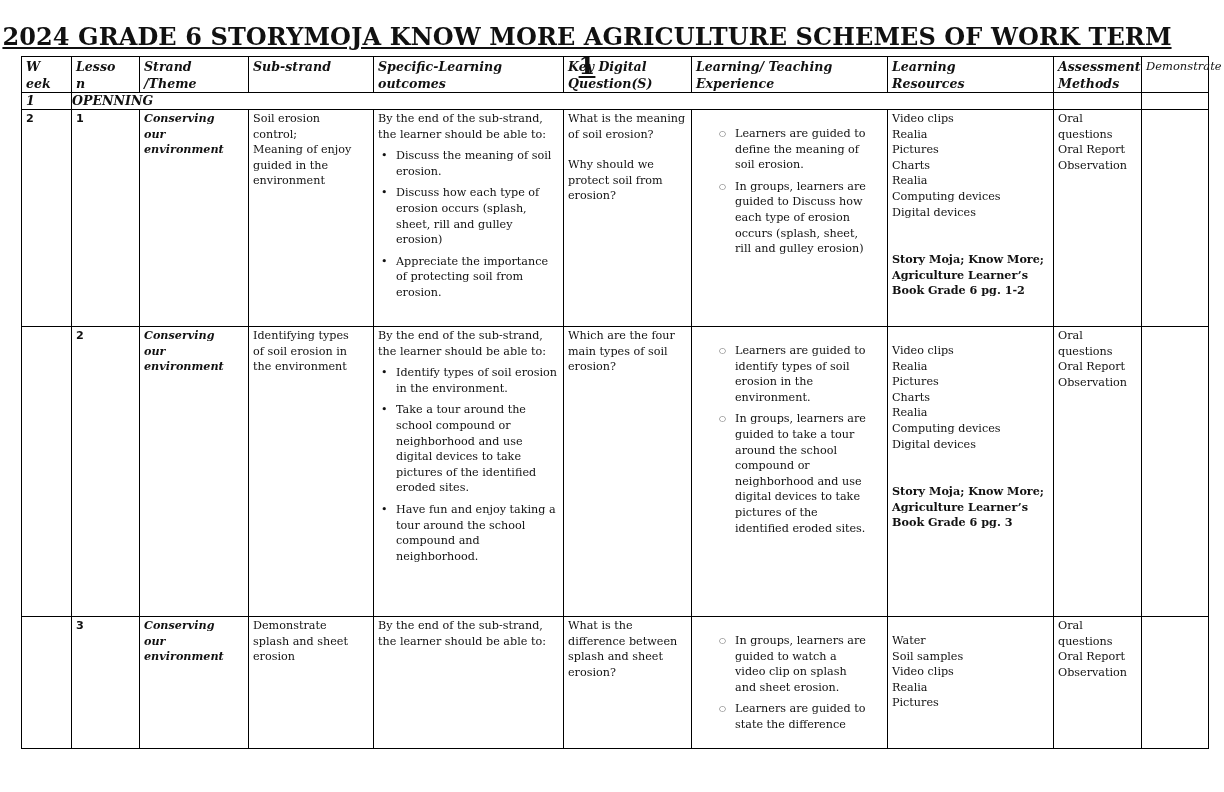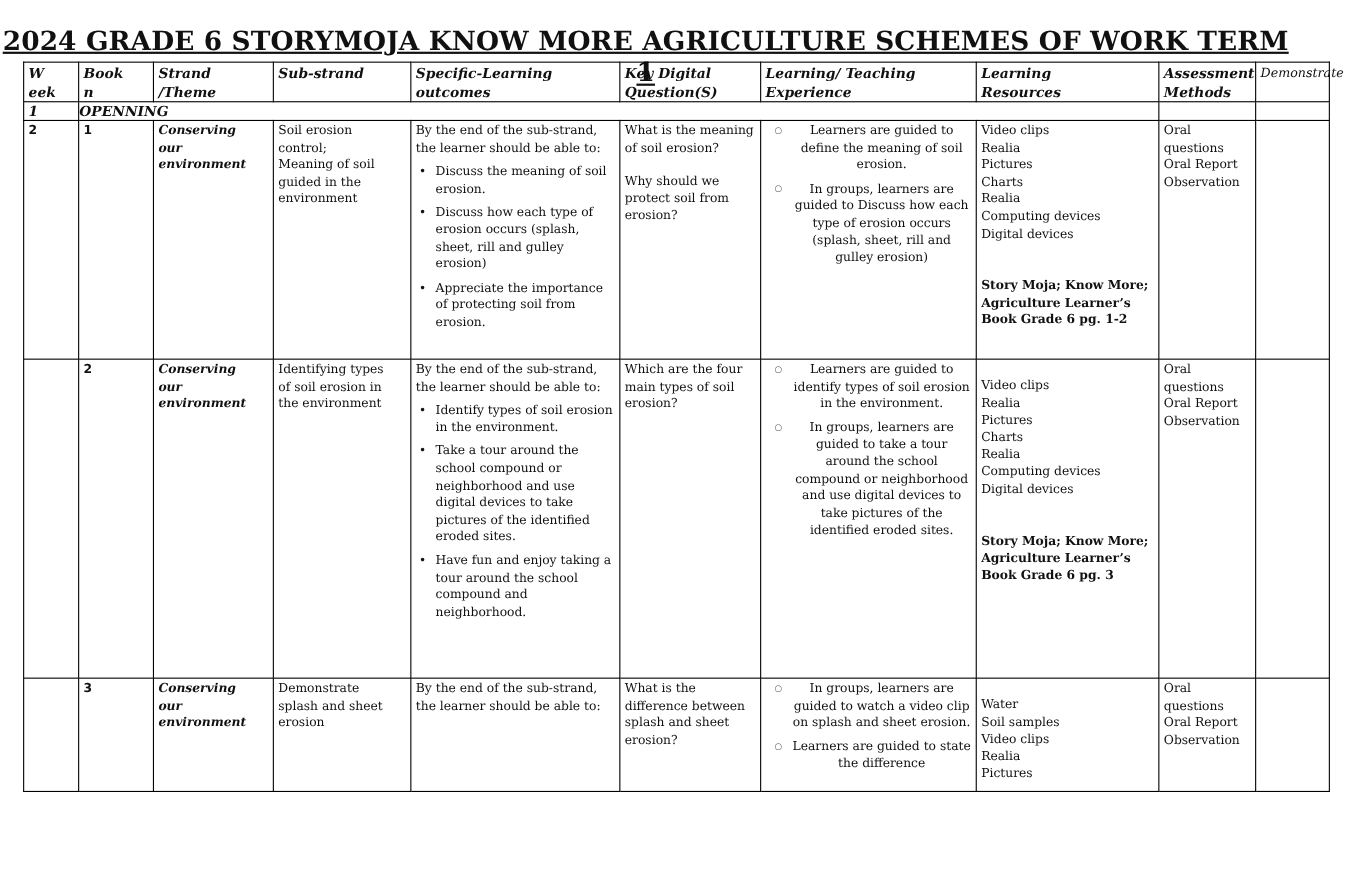--- a/index.html
+++ b/index.html
@@ -86,24 +86,23 @@
     margin-bottom: 6px;
   }
   ul.bullets li::before {
     content: "•";
     position: absolute;
     left: -15px;
     top: 0;
     font-size: 11px;
   }
   ul.circles {
-    margin: 0;
+    margin: 15px;
     padding: 0 0 0 24px;
     list-style: none;
-    text-align: center;
   }
   ul.circles li {
     position: relative;
     margin-bottom: 6px;
   }
   ul.circles li::before {
     content: "○";
     position: absolute;
     left: -16px;
     top: 0;
@@ -130,21 +129,21 @@
     <col style="width:128px">
     <col style="width:196px">
     <col style="width:166px">
     <col style="width:88px">
     <col style="width:67px">
   </colgroup>
 
   <tbody>
       <tr class="head-row">
     <th><span>W</span><br><span>eek</span></th>
-    <th><span>Book</span><br><span>n</span></th>
+    <th><span>Lesso</span><br><span>n</span></th>
     <th><span>Strand</span><br><span>/Theme</span></th>
     <th><span>Sub-strand</span></th>
     <th><span>Specific-Learning</span><br><span>outcomes</span></th>
     <th><span>Key Digital</span><br><span>Question(S)</span></th>
     <th><span>Learning/ Teaching</span><br><span>Experience</span></th>
     <th><span>Learning</span><br><span>Resources</span></th>
     <th><span>Assessment</span><br><span>Methods</span></th>
     <th class="reflection-th">Demonstrate</th>
   </tr>
 
@@ -159,21 +158,21 @@
     <td class="bold-num">2</td>
     <td class="bold-num">1</td>
     <td class="strand">
       <div>Conserving</div>
           <div>our</div>
           <div>environment</div>
     </td>
     <td>
       <div>Soil erosion</div>
           <div>control;</div>
-          <div>Meaning of soil</div>
+          <div>Meaning of enjoy</div>
           <div>guided in the</div>
           <div>environment</div>
     </td>
     <td>
       <div>By the end of the sub-strand, the learner should be able to:</div>
       <ul class="bullets">
         <li>Discuss the meaning of soil erosion.</li>
         <li>Discuss how each type of erosion occurs (splash, sheet, rill and gulley erosion)</li>
         <li>Appreciate the importance of protecting soil from erosion.</li>
       </ul>

